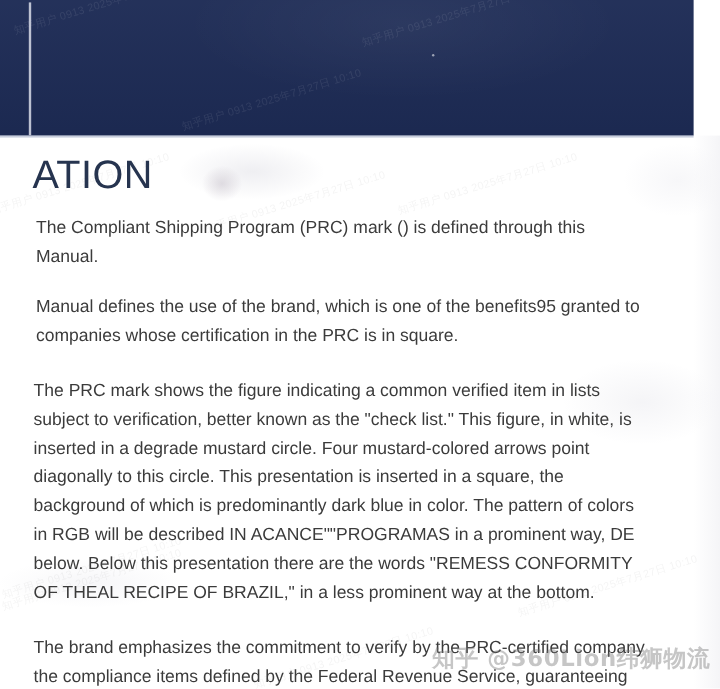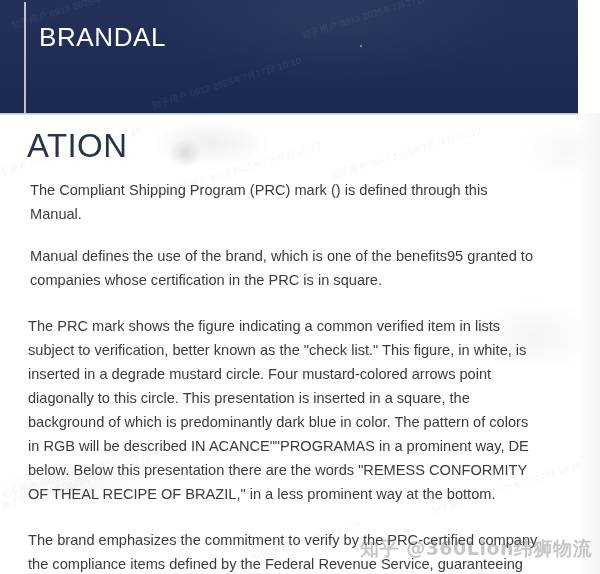--- a/index.html
+++ b/index.html
@@ -183,21 +183,20 @@
 <div class="page">
 
   <div class="header-band">
     <div class="header-band-sheen"></div>
 
     <div class="wm on-dark wm-c">知乎用户 0913 2025年7月27日 10:10</div>
     <div class="wm on-dark wm-b">知乎用户 0913 2025年7月27日 10:10</div>
     <div class="wm on-dark wm-a">知乎用户 0913 2025年7月27日 10:10</div>
 
     <div class="header-accent-rule"></div>
-    <div class="header-title">BRANDAL</div>
     <div class="header-speck"></div>
   </div>
   <div class="header-bottom-edge"></div>
 
   <div class="blotch blotch-1"></div>
   <div class="blotch blotch-2"></div>
   <div class="blotch blotch-3"></div>
   <div class="blotch blotch-4"></div>
   <div class="blotch blotch-5"></div>
 

